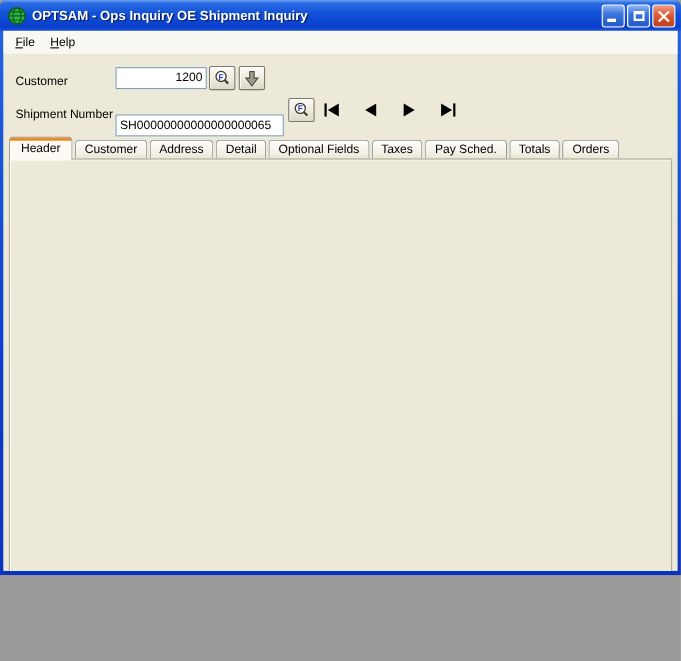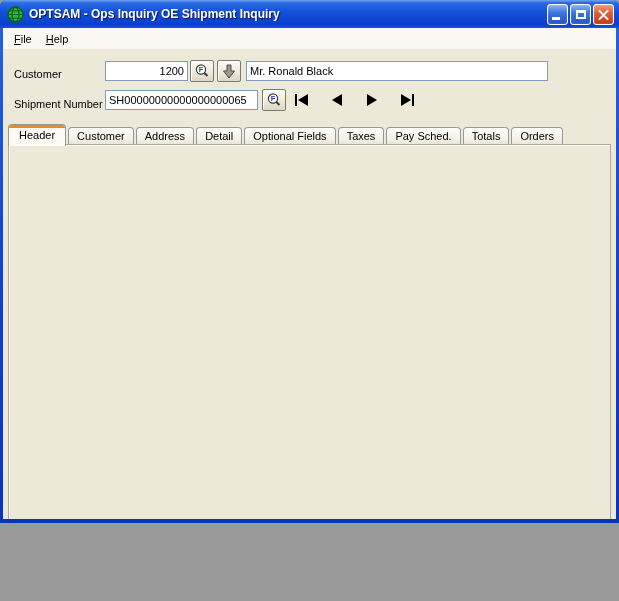--- a/index.html
+++ b/index.html
@@ -174,24 +174,23 @@
         <circle cx="7" cy="6.5" r="4.6" fill="#fff" stroke="#3A3A3A" stroke-width="1.2"></circle>
         <text x="7" y="9.3" text-anchor="middle" font-size="7.5" font-weight="bold" fill="#1F3FBF" font-family="Liberation Sans, sans-serif">F</text>
         <line x1="10.4" y1="10" x2="13.4" y2="13" stroke="#3A3A3A" stroke-width="2"></line>
       </svg>
     </div>
     <div class="btn3d" style="left:214px; top:32px;">
       <svg width="14" height="15" viewBox="0 0 14 15">
         <path d="M5 1 H9 V7 H12.5 L7 14 L1.5 7 H5 Z" fill="#9C9A8F" stroke="#4F4D44" stroke-width="1"></path>
       </svg>
     </div>
-    <input class="field" style="left: 243px; top: 33px; width: 302px;" value="Mr. Ronald Black">
 
     <div class="lbl" style="left:11px; top:66px;">Shipment Number</div>
-    <input class="field" style="left: 102px; top: 62px; width: 153px;" value="SH00000000000000000065">
+    <input class="field" style="left: 102px; top: 76px; width: 153px;" value="SH00000000000000000065">
     <div class="btn3d" style="left:259px; top:61px;">
       <svg width="16" height="16" viewBox="0 0 16 16">
         <circle cx="7" cy="6.5" r="4.6" fill="#fff" stroke="#3A3A3A" stroke-width="1.2"></circle>
         <text x="7" y="9.3" text-anchor="middle" font-size="7.5" font-weight="bold" fill="#1F3FBF" font-family="Liberation Sans, sans-serif">F</text>
         <line x1="10.4" y1="10" x2="13.4" y2="13" stroke="#3A3A3A" stroke-width="2"></line>
       </svg>
     </div>
     <div class="navbtn" style="left:285px; top:62px;">
       <span class="nav-bar"></span>
         <span class="tri-left"></span>

